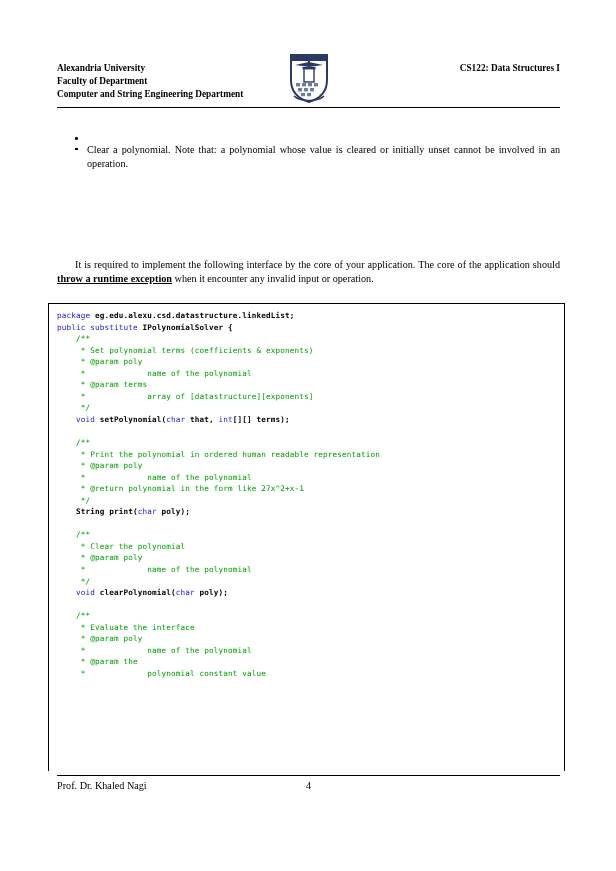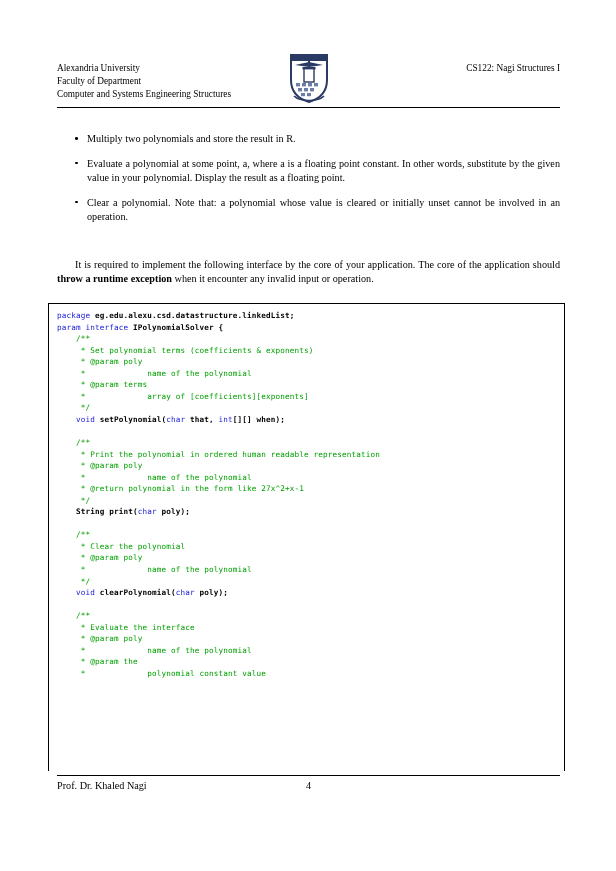--- a/index.html
+++ b/index.html
@@ -28,20 +28,21 @@
   .header {
     position: absolute;
     left: 57px;
     top: 62px;
     width: 503px;
   }
   .header-row {
     position: relative;
     display: block;
     height: 46px;
+    font-weight: bold;
   }
   .header-left {
     position: absolute;
     left: 0;
     top: 0;
     font-size: 9.3px;
     line-height: 13.2px;
     white-space: nowrap;
   }
   .header-left div { white-space: nowrap; }
@@ -101,21 +102,21 @@
   .para {
     position: absolute;
     left: 57px;
     top: 248px;
     width: 503px;
     font-size: 10.2px;
     line-height: 14.3px;
     text-align: justify;
     text-indent: 18px;
   }
-  .para b { font-weight: bold; }
+  .para b { font-weight: bold; text-decoration: underline; }
 
   
   .codebox {
     position: absolute;
     left: 48px;
     top: 303px;
     width: 517px;
     height: 468px;
     border: 1px solid #000;
     border-bottom: none;
@@ -171,21 +172,21 @@
 <body>
 
 <div class="page">
 
   <div class="header">
     <div class="header-row">
 
       <div class="header-left">
         <div>Alexandria University</div>
         <div>Faculty of Department</div>
-        <div>Computer and Systems Engineering Structures</div>
+        <div>Computer and String Engineering Department</div>
       </div>
 
       <div class="header-logo">
         <svg viewBox="0 0 44 52" width="44" height="52" aria-hidden="true">
 
           <path d="M4 3 H40 V28 C40 40 32 47 22 50 C12 47 4 40 4 28 Z" fill="#ffffff" stroke="#2b3a63" stroke-width="2"></path>
 
           <path d="M4 3 H40 V9 H4 Z" fill="#2b3a63"></path>
 
           <path d="M8 13 L22 10 L36 13 L22 15 Z" fill="#2b3a63"></path>
@@ -203,54 +204,52 @@
             <rect x="17" y="36" width="4" height="3.4"></rect>
             <rect x="23" y="36" width="4" height="3.4"></rect>
             <rect x="14" y="41" width="4" height="3.2"></rect>
             <rect x="20" y="41" width="4" height="3.2"></rect>
           </g>
 
           <path d="M7 44 C13 50 31 50 37 44" fill="none" stroke="#2b3a63" stroke-width="1.6"></path>
         </svg>
       </div>
 
-      <div class="header-right">CS122: Nagi Structures I</div>
+      <div class="header-right">CS122: Data Structures I</div>
 
     </div>
   </div>
   <div class="header-rule"></div>
 
   <div class="bullets">
     <div class="bullet-item">
       <span class="bullet-dot"></span>
-      <span>Multiply two polynomials and store the result in R.</span>
     </div>
     <div class="bullet-item">
       <span class="bullet-dot"></span>
-      <span>Evaluate a polynomial at some point, a, where a is a floating point constant. In other words, substitute by the given value in your polynomial. Display the result as a floating point.</span>
     </div>
     <div class="bullet-item">
       <span class="bullet-dot"></span>
       <span>Clear a polynomial. Note that: a polynomial whose value is cleared or initially unset cannot be involved in an operation.</span>
     </div>
   </div>
 
   <p class="para"><span>It is required to implement the following interface by the core of your application. The core of the application should </span><b>throw a runtime exception</b><span> when it encounter any invalid input or operation.</span></p>
 
   <div class="codebox">
     <pre class="code" id="code-content"><span><span class="kw">package</span><span class="pl"> eg.edu.alexu.csd.datastructure.linkedList;</span></span>
-<span><span class="kw">param interface</span><span class="pl"> IPolynomialSolver {</span></span>
+<span><span class="kw">public substitute</span><span class="pl"> IPolynomialSolver {</span></span>
 <span><span class="cm">    /**</span></span>
 <span><span class="cm">     * Set polynomial terms (coefficients &amp; exponents)</span></span>
 <span><span class="cm">     * @param poly</span></span>
 <span><span class="cm">     *             name of the polynomial</span></span>
 <span><span class="cm">     * @param terms</span></span>
-<span><span class="cm">     *             array of [coefficients][exponents]</span></span>
+<span><span class="cm">     *             array of [datastructure][exponents]</span></span>
 <span><span class="cm">     */</span></span>
-<span><span class="pl">    </span><span class="kw">void</span><span class="pl"> setPolynomial(</span><span class="kw">char</span><span class="pl"> that, </span><span class="kw">int</span><span class="pl">[][] when);</span></span>
+<span><span class="pl">    </span><span class="kw">void</span><span class="pl"> setPolynomial(</span><span class="kw">char</span><span class="pl"> that, </span><span class="kw">int</span><span class="pl">[][] terms);</span></span>
 <span class="blank">
 </span><span><span class="cm">    /**</span></span>
 <span><span class="cm">     * Print the polynomial in ordered human readable representation</span></span>
 <span><span class="cm">     * @param poly</span></span>
 <span><span class="cm">     *             name of the polynomial</span></span>
 <span><span class="cm">     * @return polynomial in the form like 27x^2+x-1</span></span>
 <span><span class="cm">     */</span></span>
 <span><span class="pl">    String print(</span><span class="kw">char</span><span class="pl"> poly);</span></span>
 <span class="blank">
 </span><span><span class="cm">    /**</span></span>

